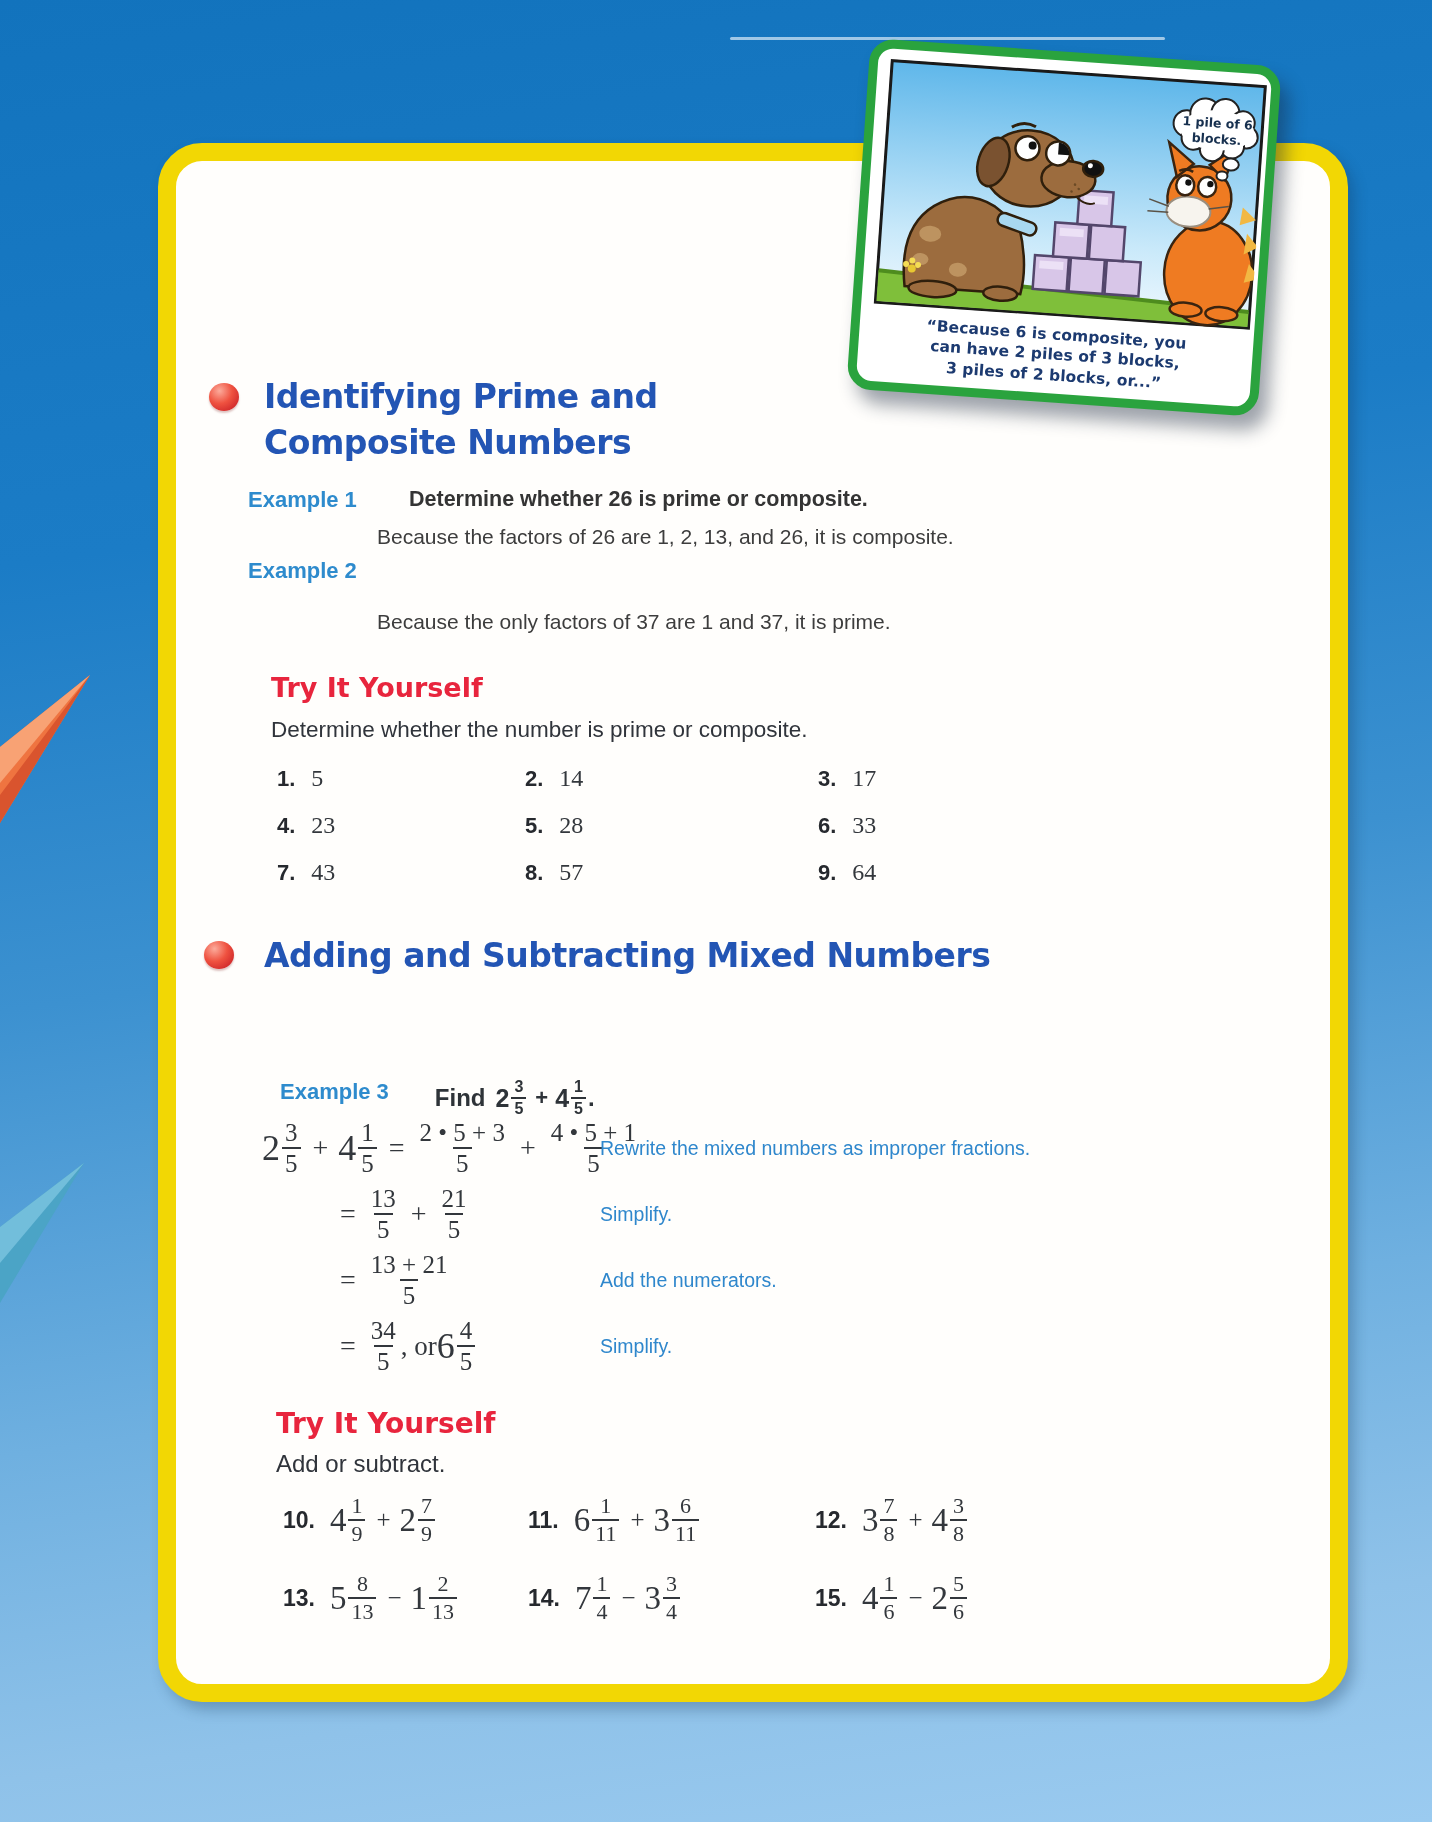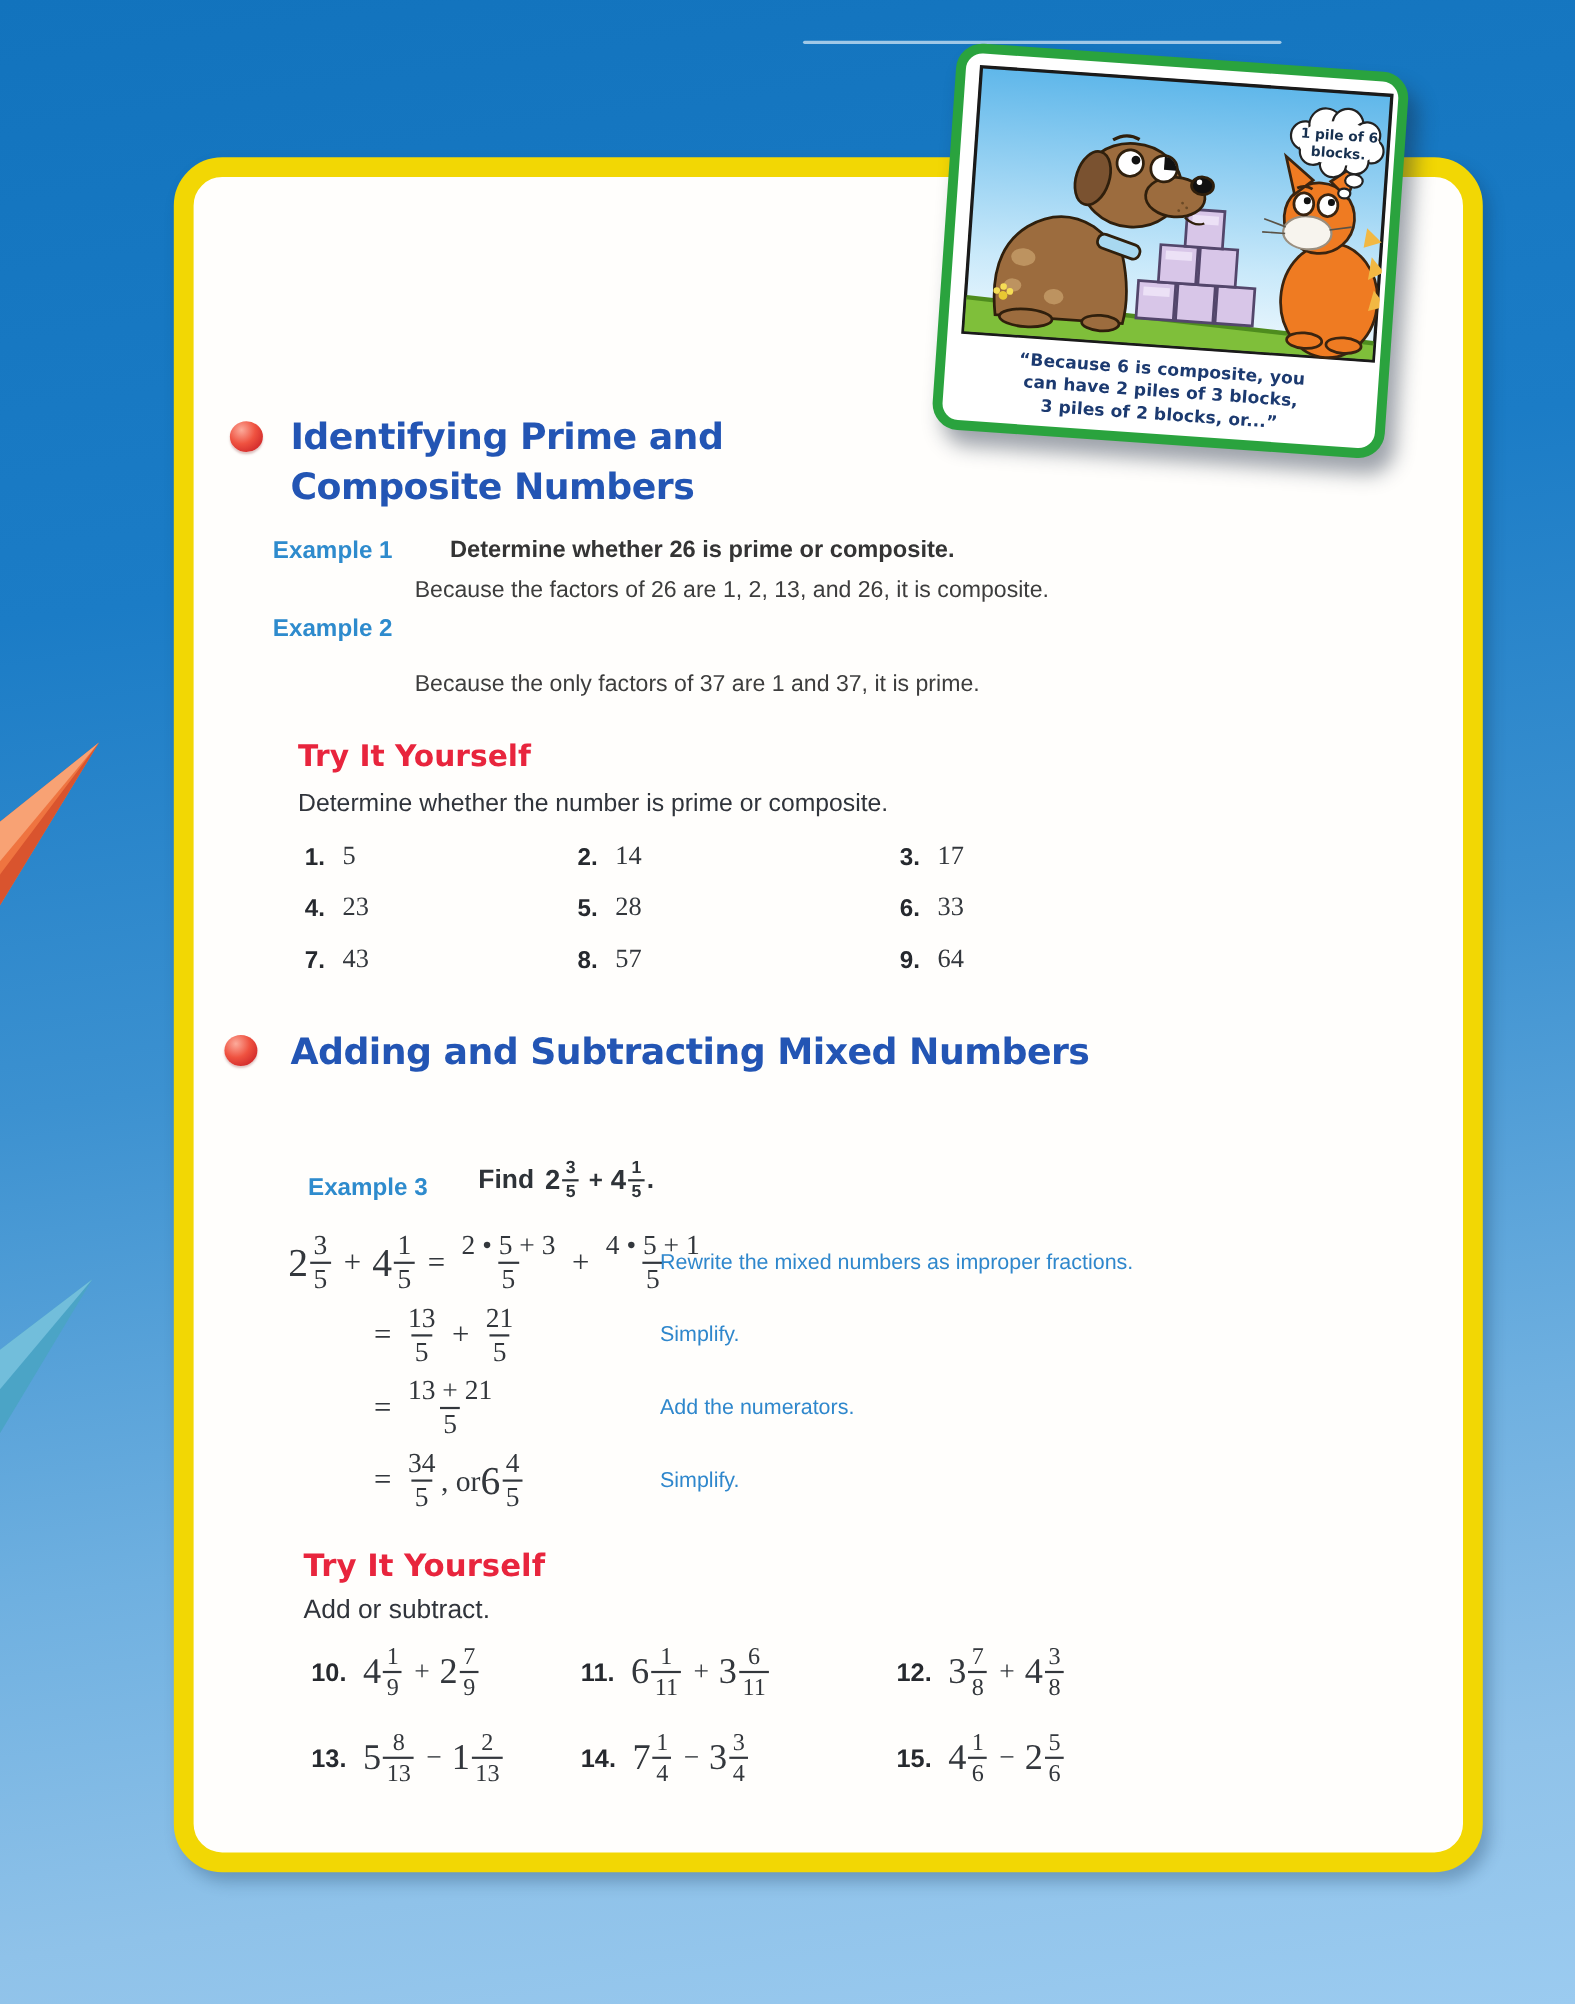--- a/index.html
+++ b/index.html
@@ -42,21 +42,21 @@
   #instr1{left:271px;top:717px;font-size:22.5px;}
   #instr2{left:276px;top:1450px;font-size:24px;}
 
   
   #grid1{position:absolute;left:277px;top:755px;display:grid;grid-template-columns:248px 293px 1fr;grid-auto-rows:47px;width:900px;}
   .ex-cell{display:flex;align-items:center;}
   .ex-num{font-family:"Liberation Sans",sans-serif;font-weight:bold;font-size:22px;color:#26292e;margin-right:16px;}
   .ex-val{font-family:"Liberation Serif",serif;font-size:24px;color:#33373c;}
 
   
-  #ex3row{position:absolute;left:280px;top:1028px;height:64px;display:flex;align-items:flex-end;}
+  #ex3row{position:absolute;left:280px;top:1079px;height:64px;display:flex;align-items:flex-start;}
   #ex3row .ex-label3{font-weight:bold;font-size:22px;color:#2e8bcd;margin-right:46px;}
   .find-math{display:flex;align-items:center;font-family:"Liberation Sans",sans-serif;font-weight:bold;color:#2e3338;}
   .find-math .findword{font-size:24px;margin-right:10px;}
   .find-math .whole{font-size:25px;}
   .find-math .frac{font-size:16px;}
   .find-math .op{font-size:22px;margin:0 7px;}
   .find-math .plain{font-size:24px;}
 
   
   #eq{position:absolute;left:262px;top:1115px;width:980px;}

